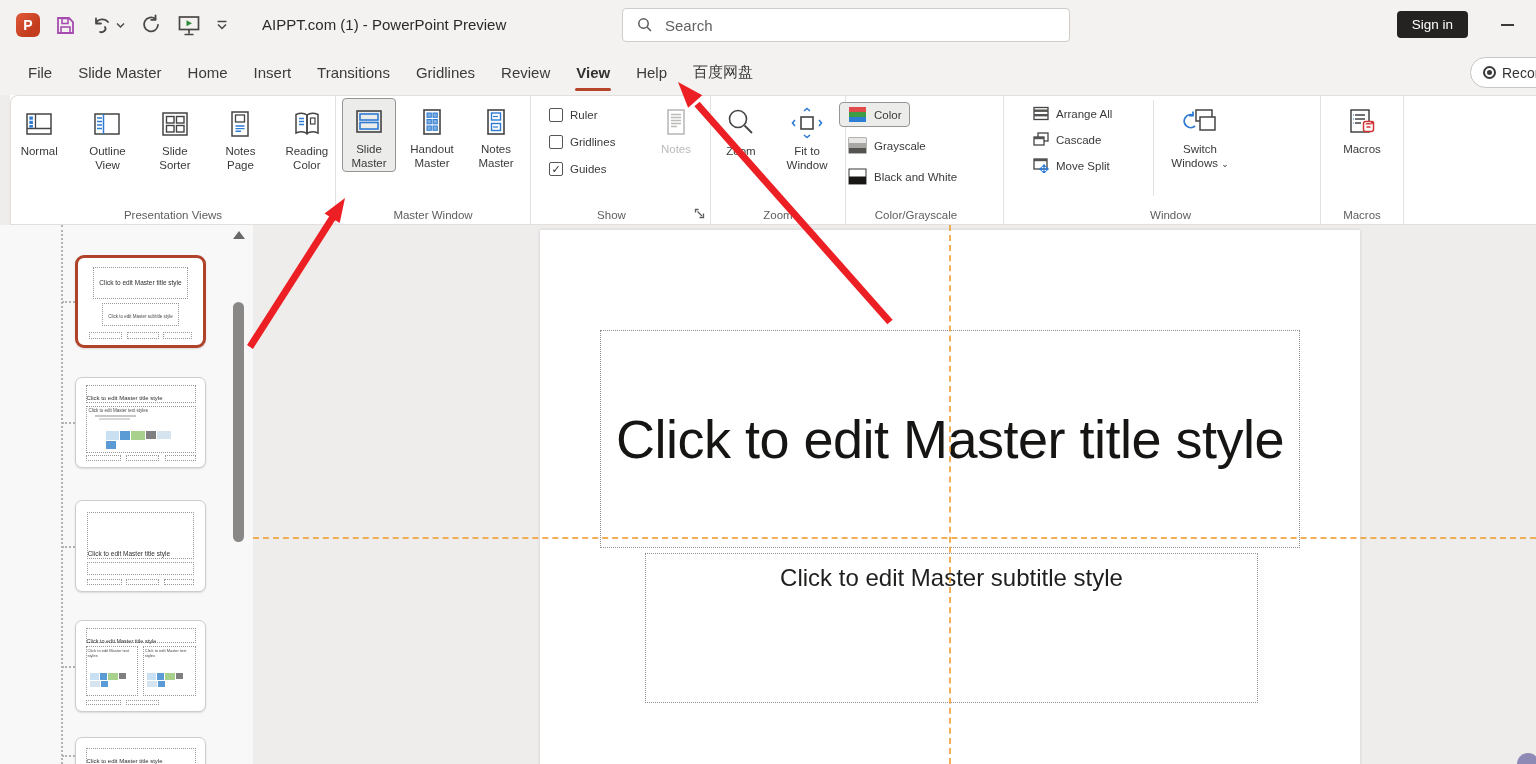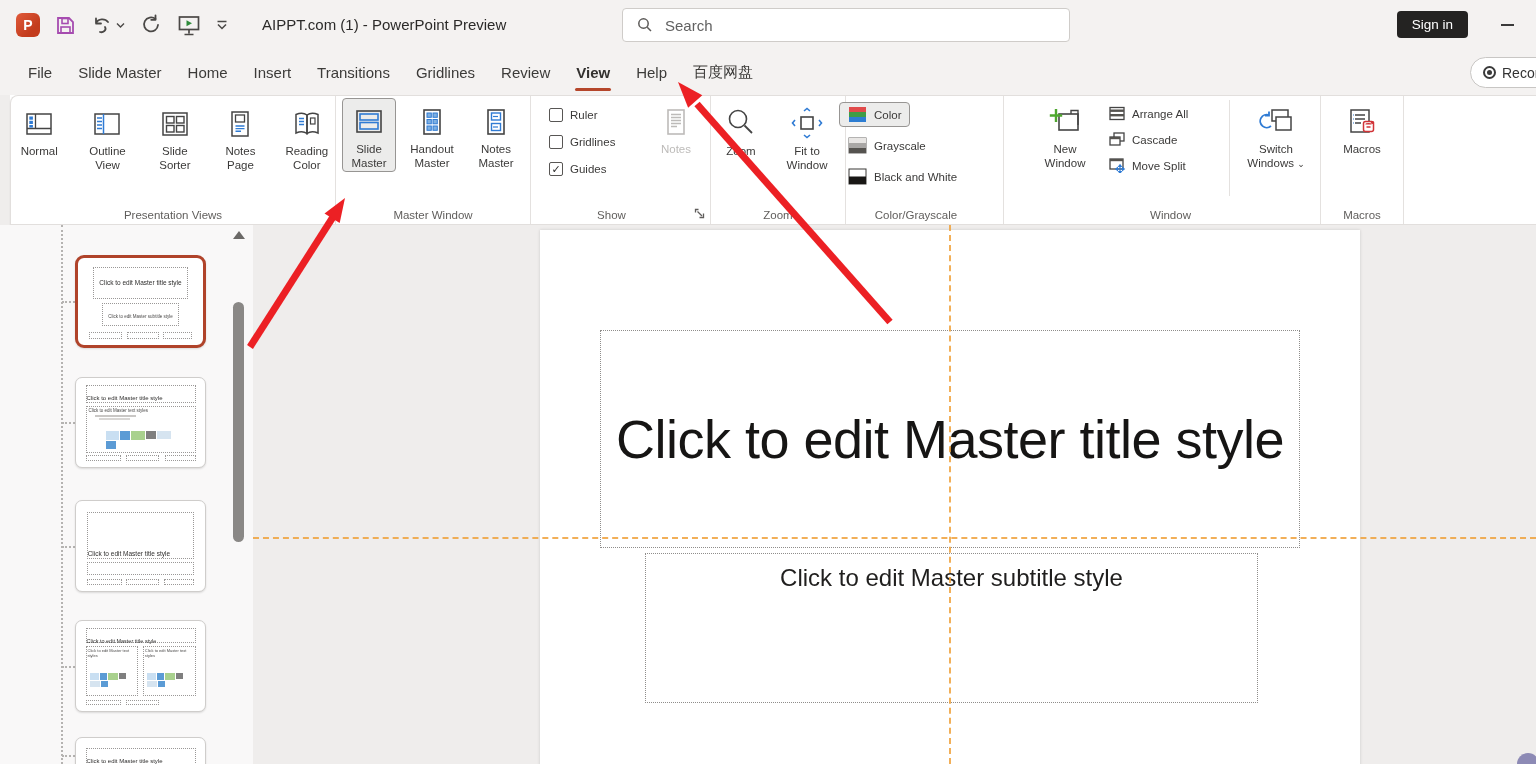--- a/index.html
+++ b/index.html
@@ -315,28 +315,20 @@
             <rect x="1" y="8.5" width="17" height="7.5" fill="#191715"></rect>
           </svg>
         <span>Black and White</span>
       </div>
     </div>
     <div class="glabel">Color/Grayscale</div>
   </div>
 
   <div class="rgroup" style="left:1010px;width:300px;">
     <div style="display:flex;padding-top:2px;">
-      <div class="bigbtn" style="width:64px;margin-left:12px;">
-        <svg class="icon" width="32" height="30" viewBox="0 0 32 30">
-            <rect x="10" y="7" width="19" height="16" fill="none" stroke="#444" stroke-width="1.6"></rect>
-            <path d="M22 7 V3.5 H29 V18" fill="none" stroke="#444" stroke-width="1.4"></path>
-            <path d="M7 2 V15 M0.8 8.5 H13.2" stroke="#4ea72e" stroke-width="2.4"></path>
-          </svg>
-        <div class="blabel">New Window</div>
-      </div>
       <div style="display:flex;flex-direction:column;gap:11px;padding-top:8px;margin-left:12px;width:118px;">
         <div class="smallrow">
           <svg class="icon" width="17" height="15" viewBox="0 0 17 15">
               <rect x="1" y="1.5" width="14" height="12" fill="none" stroke="#444" stroke-width="1.3"></rect>
               <rect x="1" y="3.5" width="14" height="2.4" fill="#55534f"></rect>
               <rect x="1" y="8" width="14" height="2.4" fill="#55534f"></rect>
             </svg>
           <span>Arrange All</span>
         </div>
         <div class="smallrow">

